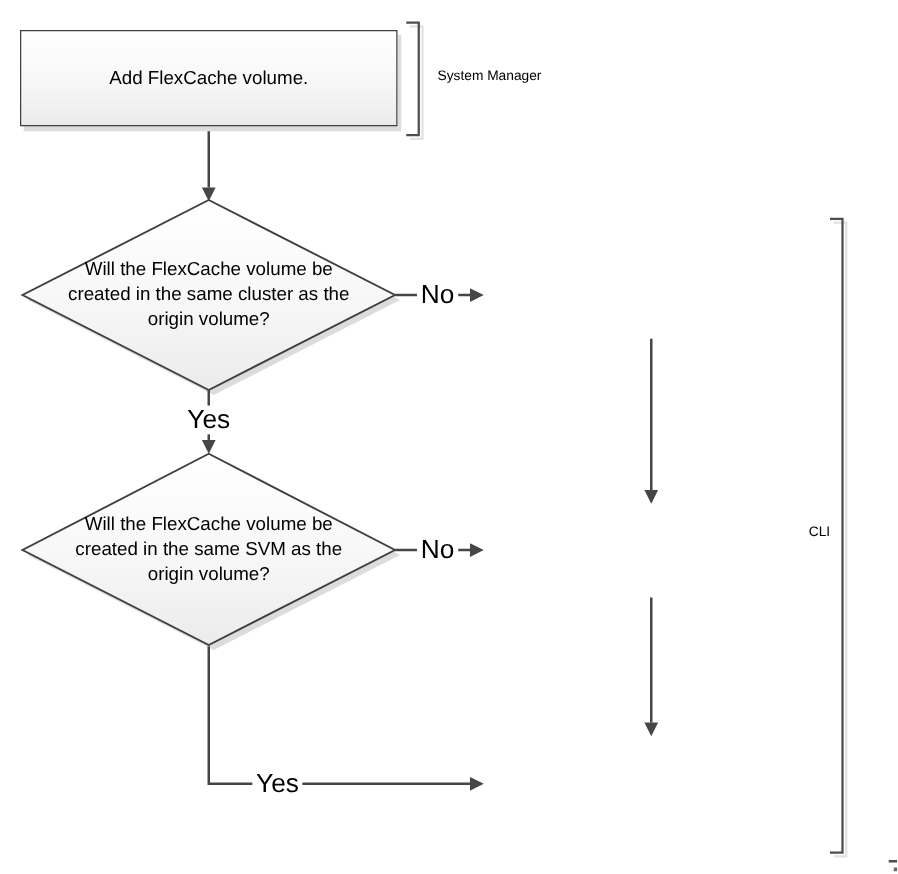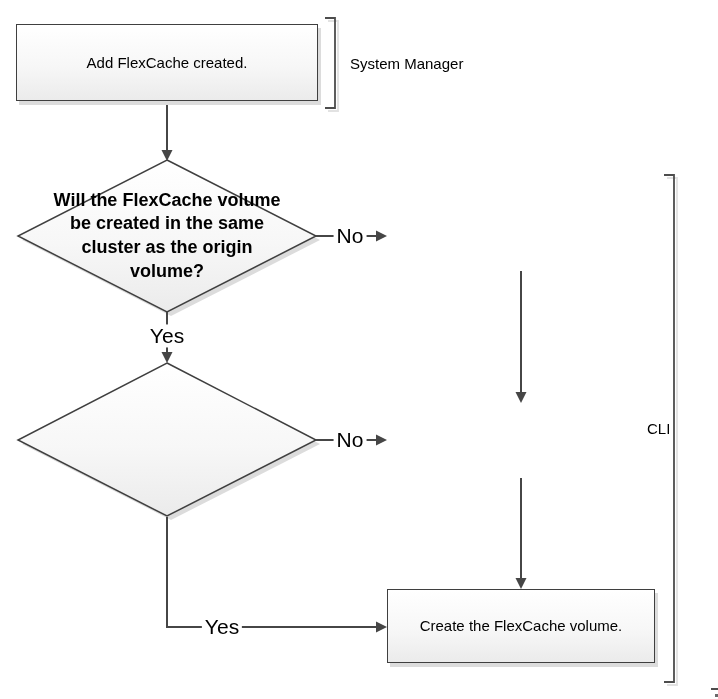--- a/index.html
+++ b/index.html
@@ -36,43 +36,42 @@
   .node-add-license    { left: 16px;  top: 24px;  width: 302px; height: 77px; }
   .node-cluster-peer   { left: 387px; top: 195px; width: 268px; height: 75px; }
   .node-svm-peer       { left: 387px; top: 403px; width: 268px; height: 74px; }
   .node-create-volume  { left: 387px; top: 589px; width: 268px; height: 74px; }
   .diamond-text {
     position: absolute;
     display: flex;
     align-items: center;
     justify-content: flex-start;
     text-align: center;
-    font-size: 18px;
+    font-size: 15px;
     line-height: 1.32;
     width: 232px;
     height: 110px;
-    font-weight: bold;
   }
   .diamond-text-1 { left: 51px; top: 181px; }
   .diamond-text-2 { left: 51px; top: 385px; }
   .edge-label {
     position: absolute;
     transform: translate(-50%, -50%);
     background: #ffffff;
     padding: 0 3px;
     font-size: 21px;
     line-height: 1.1;
   }
   .edge-label-no-1  { left: 350px; top: 236px; }
   .edge-label-yes-1 { left: 167px; top: 336px; }
   .edge-label-no-2  { left: 350px; top: 440px; }
   .edge-label-yes-2 { left: 222px; top: 627px; }
   .bracket-label {
     position: absolute;
-    font-size: 15px;
+    font-size: 11px;
     white-space: nowrap;
   }
   .bracket-label-sm  { left: 350px; top: 55px; }
   .bracket-label-cli { left: 647px; top: 420px; }
   .artifact {
     position: absolute;
     left: 711px; top: 688px;
     width: 7px; height: 2px;
     background: #4d4d4d;
   }
@@ -125,31 +124,31 @@
     <polygon points="521,589 515.5,578 526.5,578" fill="#464646"></polygon>
 
     <path d="M167,517 V627 H376" fill="none" stroke="#464646" stroke-width="2"></path>
     <polygon points="387,627 376,621.5 376,632.5" fill="#464646"></polygon>
 
     <path d="M325,18 H335 V108 H325" fill="none" stroke="#4d4d4d" stroke-width="1.8"></path>
     <path d="M664,175 H674 V682 H664" fill="none" stroke="#4d4d4d" stroke-width="1.8"></path>
   </svg>
 
   <div class="node node-add-license">
-    <span>Add FlexCache created.</span>
+    <span>Add FlexCache volume.</span>
   </div>
 
 
 
-  <div class="node node-create-volume">
-    <span>Create the FlexCache volume.</span>
-  </div>
 
   <div class="diamond-text diamond-text-1">
     <span>Will the FlexCache volume be created in the same cluster as the origin volume?</span>
+  </div>
+  <div class="diamond-text diamond-text-2">
+    <span>Will the FlexCache volume be created in the same SVM as the origin volume?</span>
   </div>
 
   <span class="edge-label edge-label-no-1">No</span>
   <span class="edge-label edge-label-yes-1">Yes</span>
   <span class="edge-label edge-label-no-2">No</span>
   <span class="edge-label edge-label-yes-2">Yes</span>
 
   <span class="bracket-label bracket-label-sm">System Manager</span>
   <span class="bracket-label bracket-label-cli">CLI</span>
 

